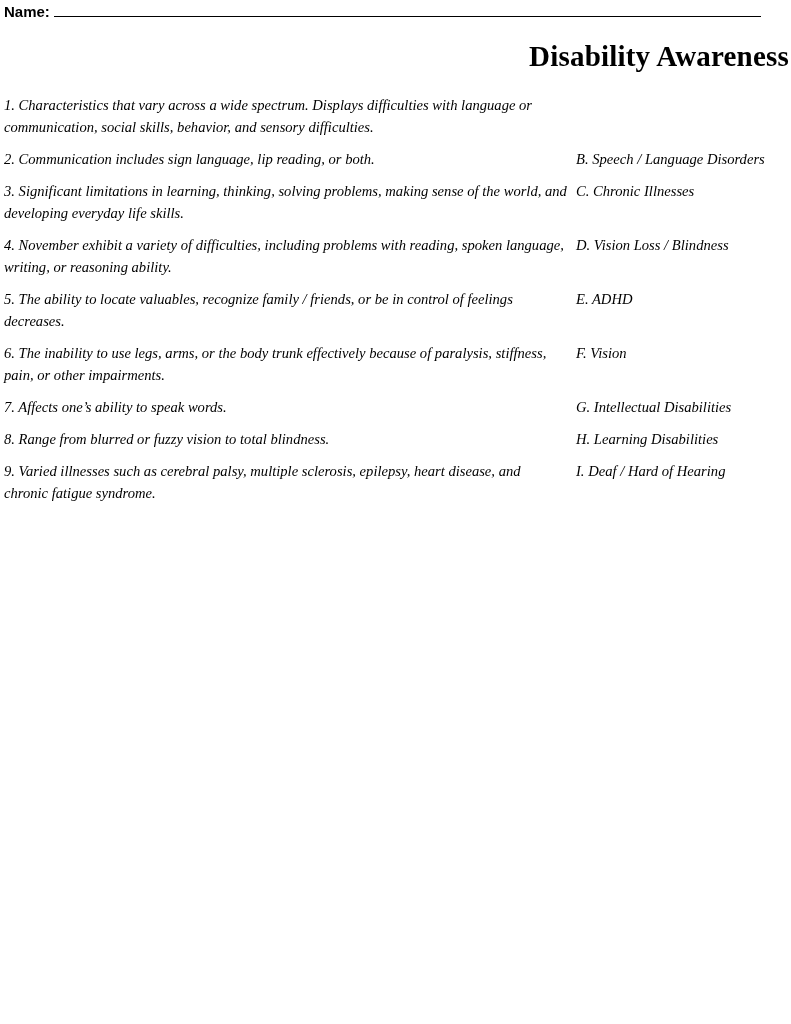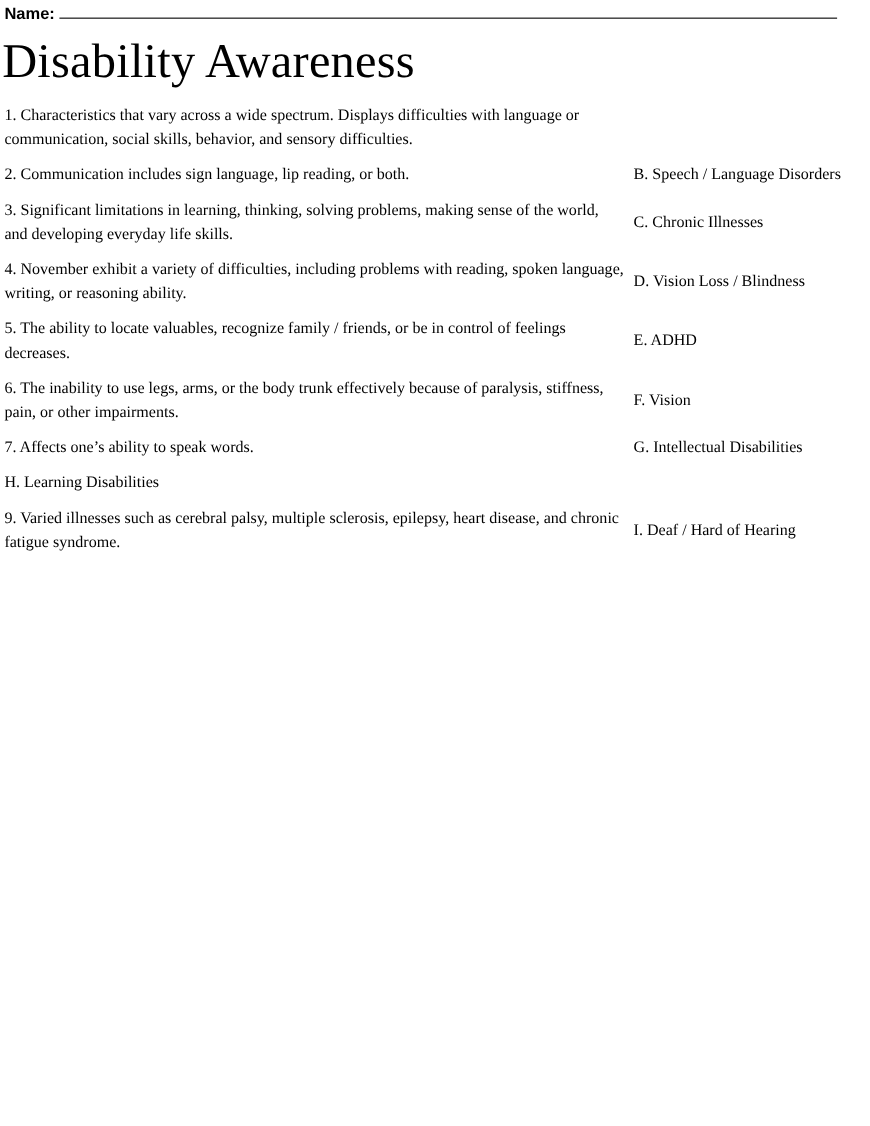--- a/index.html
+++ b/index.html
@@ -37,37 +37,38 @@
     line-height: 18px;
   }
   .name-blank {
     flex: 1;
     border-bottom: 1px solid #000;
     margin-left: 4px;
     height: 14px;
   }
   
   .title {
-    text-align: left;
+    text-align: right;
     font-family: "Liberation Serif", serif;
-    font-size: 44px;
+    font-size: 29px;
     line-height: 52px;
-    font-weight: normal;
+    font-weight: bold;
     margin: 6px 0 12px 0;
     letter-spacing: 0.2px;
   }
   
   .matching {
     position: relative;
     padding-left: 2px;
   }
   .qa-row {
     display: flex;
-    align-items: center;
+    align-items: flex-start;
     margin-bottom: 10px;
+    font-style: italic;
   }
   .question {
     width: 572px;
     flex: 0 0 572px;
     font-size: 14.6px;
     line-height: 22px;
     padding-right: 8px;
     box-sizing: border-box;
   }
   .answer {
@@ -119,20 +120,21 @@
       <div class="question">6. The inability to use legs, arms, or the body trunk effectively because of paralysis, stiffness, pain, or other impairments.</div>
       <div class="answer">F. Vision</div>
     </div>
 
     <div class="qa-row">
       <div class="question">7. Affects one’s ability to speak words.</div>
       <div class="answer">G. Intellectual Disabilities</div>
     </div>
 
     <div class="qa-row">
+      <div class="question">8. Range from blurred or fuzzy vision to total blindness.</div>
       <div class="answer">H. Learning Disabilities</div>
     </div>
 
     <div class="qa-row">
       <div class="question">9. Varied illnesses such as cerebral palsy, multiple sclerosis, epilepsy, heart disease, and chronic fatigue syndrome.</div>
       <div class="answer">I. Deaf / Hard of Hearing</div>
     </div>
 
 
   </div>

